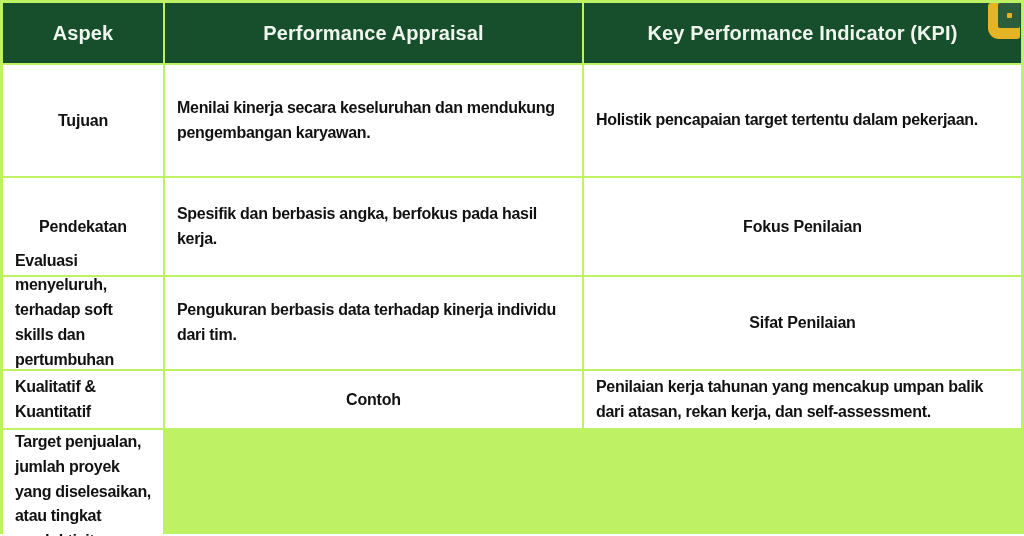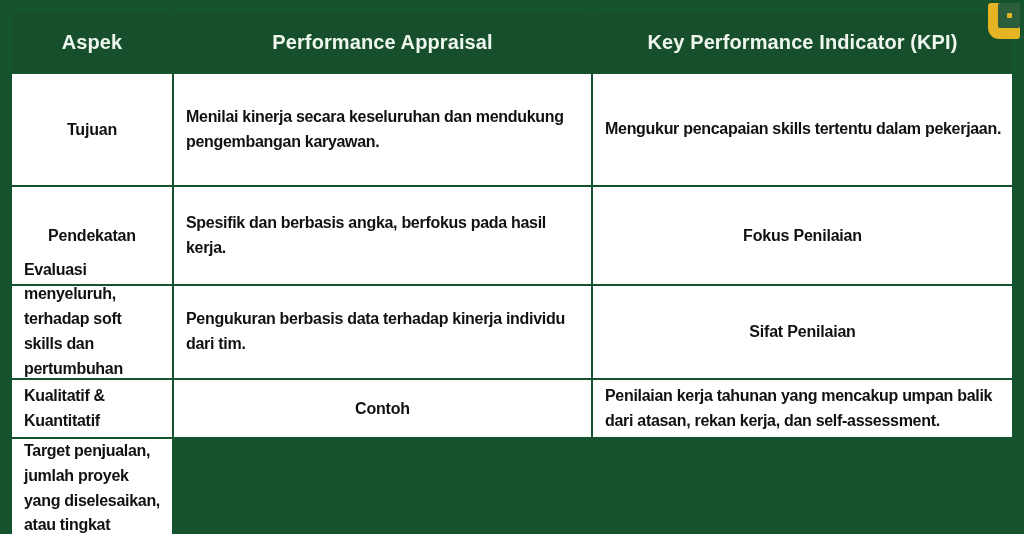--- a/index.html
+++ b/index.html
@@ -19,22 +19,22 @@
     position: absolute;
     left: 0;
     top: 0;
     width: 1024px;
     height: 534px;
     box-sizing: border-box;
     display: grid;
     grid-template-columns: 160px 417px 1fr;
     grid-template-rows: 60px 111px 97px 92px 57px 1fr;
     gap: 2px;
-    padding: 12px;
-    background: #14532d;
+    padding: 3px;
+    background: #bef264;
   }
   .cell {
     background: #ffffff;
     display: flex;
     align-items: center;
     box-sizing: border-box;
   }
   .hdr {
     background: #174f2c;
     color: #eef6ee;
@@ -112,21 +112,21 @@
       <span>Key Performance Indicator (KPI)</span>
     </div>
 
     <div class="cell aspect">
       <span>Tujuan</span>
     </div>
     <div class="cell desc">
       <span>Menilai kinerja secara keseluruhan dan mendukung pengembangan karyawan.</span>
     </div>
     <div class="cell desc">
-      <span>Mengukur pencapaian skills tertentu dalam pekerjaan.</span>
+      <span>Holistik pencapaian target tertentu dalam pekerjaan.</span>
     </div>
 
     <div class="cell aspect">
       <span>Pendekatan</span>
     </div>
     <div class="cell desc">
       <span>Spesifik dan berbasis angka, berfokus pada hasil kerja.</span>
     </div>
 
     <div class="cell aspect">

